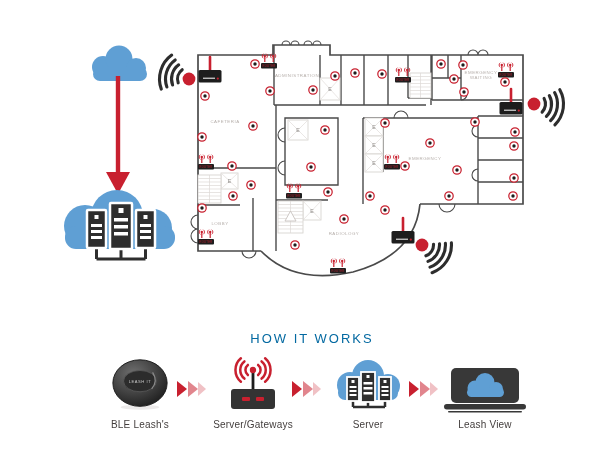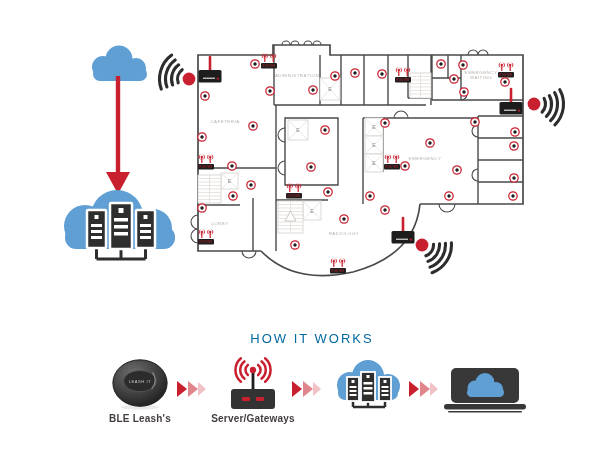--- a/index.html
+++ b/index.html
@@ -4,21 +4,21 @@
 <style>
   html,body{margin:0;padding:0}
   body{width:600px;height:457px;position:relative;background:#fff;
        font-family:"Liberation Sans",sans-serif;overflow:hidden}
   .abs{position:absolute}
   svg{overflow:visible;display:block}
   #hiw-title{top:331px;left:12px;width:600px;text-align:center;
              font-size:13px;font-weight:400;letter-spacing:2px;color:#0369a1}
   .step{position:absolute;top:357px;text-align:center}
   .step .ic{height:56px;display:flex;align-items:flex-end;justify-content:center}
-  .step .lbl{font-size:10px;font-weight:700;color:#433e3d;letter-spacing:.2px}
+  .step .lbl{margin-top:6px;font-size:10px;font-weight:400;color:#433e3d;letter-spacing:.2px}
   .chev{position:absolute;top:379px}
 </style>
 </head>
 <body>
 
 <div class="abs" style="left:88px;top:42px">
   <svg width="64" height="42" viewBox="0 0 64 42">
     <g fill="#5f9fd4">
       <circle cx="15" cy="25" r="11"></circle>
         <circle cx="31" cy="17" r="13.5"></circle>
@@ -509,20 +509,21 @@
         <rect x="32.5" y="23" width="9" height="2.5"></rect>
           <rect x="32.5" y="28" width="9" height="2.5"></rect>
           <rect x="32.5" y="33" width="9" height="2.5"></rect>
         <rect x="52.5" y="21" width="3" height="3"></rect>
         <rect x="50.5" y="27" width="7" height="2"></rect>
           <rect x="50.5" y="31" width="7" height="2"></rect>
           <rect x="50.5" y="35" width="7" height="2"></rect>
       </g>
     </svg>
   </div>
+  <div class="lbl">Server</div>
 </div>
 
 <div class="chev" style="left:408px">
   <svg width="32" height="20" viewBox="0 0 32 20">
     <polygon points="1,2 11,10 1,18" fill="#c8202f"></polygon>
     <polygon points="12,2 22,10 12,18" fill="#c8202f" opacity="0.55"></polygon>
     <polygon points="22,3 30,10 22,17" fill="#c8202f" opacity="0.28"></polygon>
   </svg>
 </div>
 
@@ -533,13 +534,14 @@
       <g fill="#5f9fd4">
         <circle cx="37" cy="21" r="7.5"></circle>
           <circle cx="47" cy="15.5" r="9.5"></circle>
         <circle cx="58" cy="22" r="7"></circle>
           <rect x="29" y="21" width="37" height="9" rx="4.5"></rect>
       </g>
       <rect x="6" y="37" width="82" height="5.5" rx="2.8" fill="#383838"></rect>
       <rect x="10" y="44" width="74" height="1.6" rx="0.8" fill="#383838"></rect>
     </svg>
   </div>
+  <div class="lbl">Leash View</div>
 </div>
 
 </body></html>

